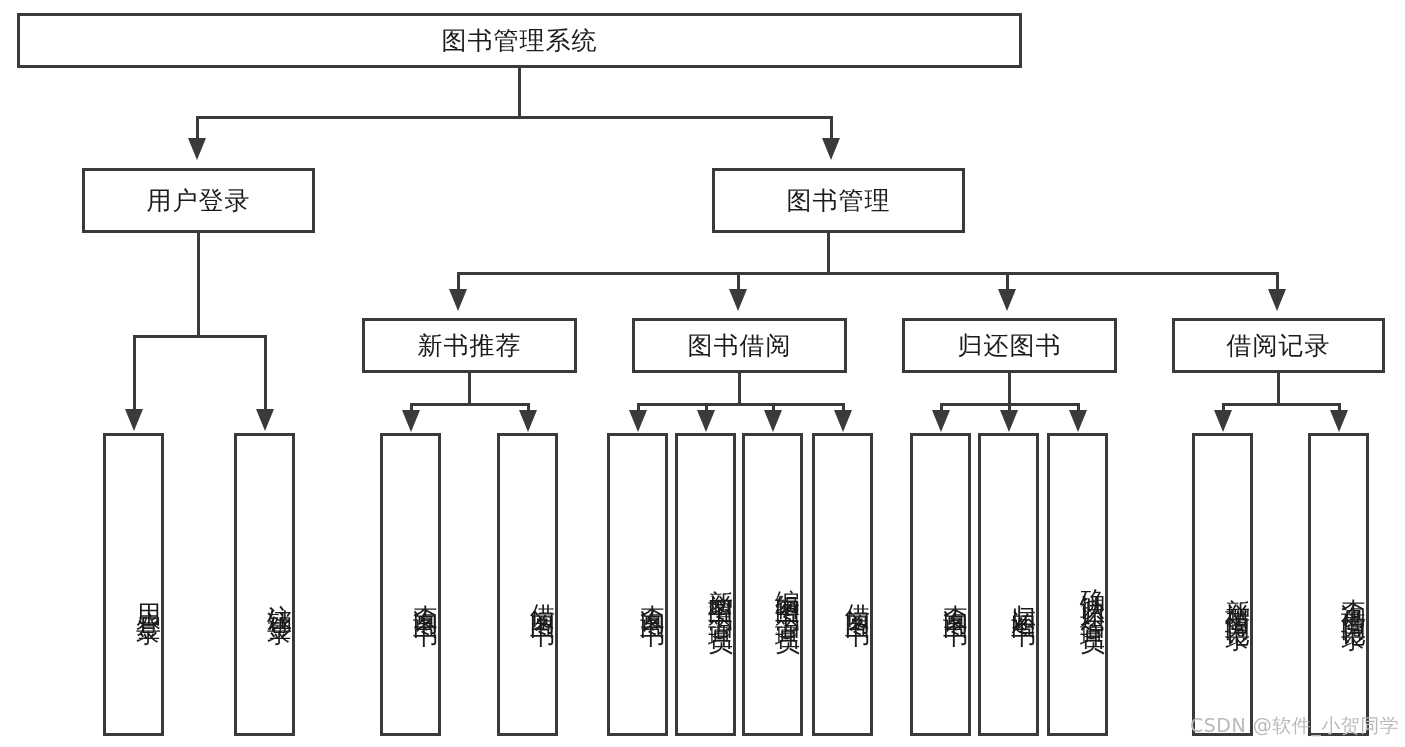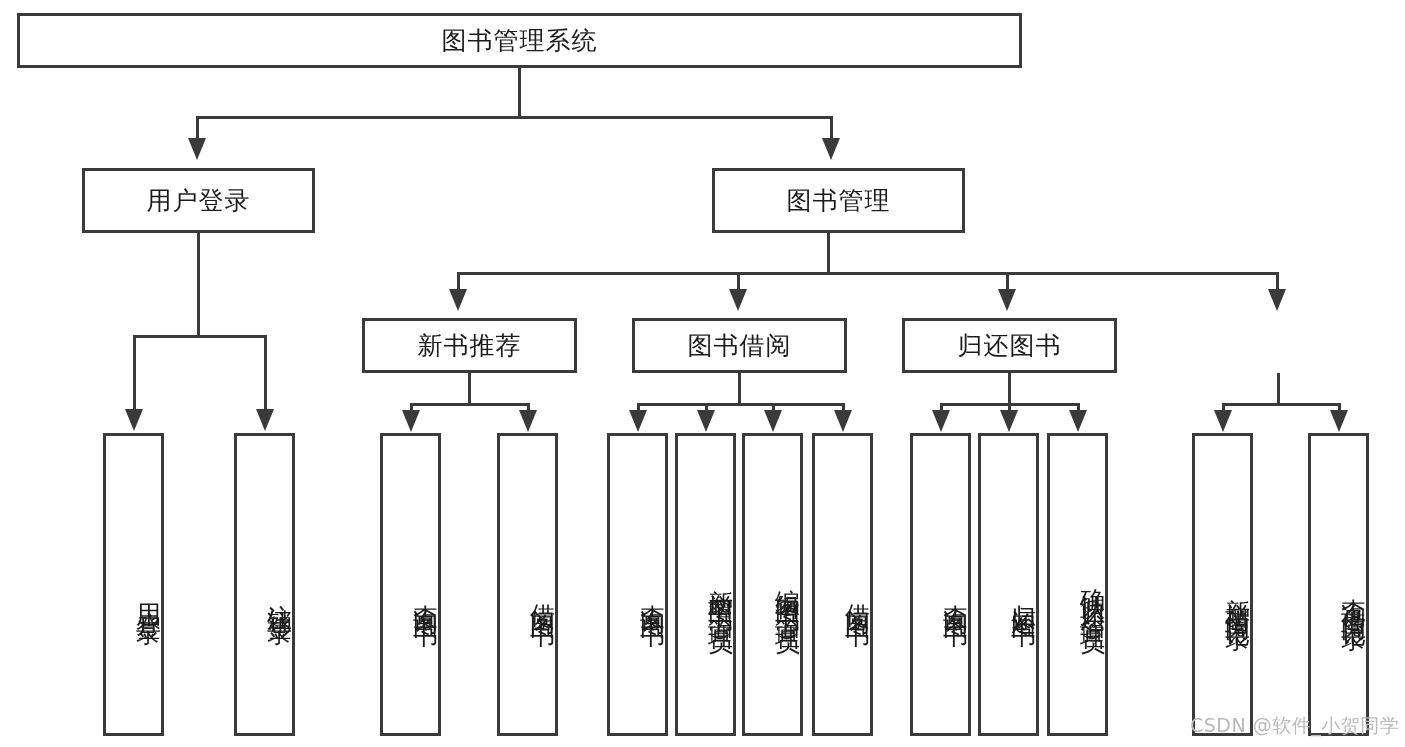--- a/index.html
+++ b/index.html
@@ -113,20 +113,23 @@
   <div class="arrow" style="left:1268px; top:289px;"></div>
 
   <div class="node horiz" style="left:632px; top:318px; width:215px; height:55px;">
     <span>图书借阅</span>
   </div>
   <div class="node horiz" style="left:362px; top:318px; width:215px; height:55px;">
     <span>新书推荐</span>
   </div>
   <div class="node horiz" style="left:902px; top:318px; width:215px; height:55px;">
     <span>归还图书</span>
+  </div>
+  <div class="node horiz" style="left:1172px; top:318px; width:213px; height:55px;">
+    <span>借阅记录</span>
   </div>
 
   <div class="edge v" style="left:468px; top:373px; width:3px; height:30px;"></div>
   <div class="edge h" style="left:410px; top:403px; width:120px; height:3px;"></div>
   <div class="edge v" style="left:410px; top:403px; width:3px; height:9px;"></div>
   <div class="arrow" style="left:402px; top:410px;"></div>
   <div class="edge v" style="left:527px; top:403px; width:3px; height:9px;"></div>
   <div class="arrow" style="left:519px; top:410px;"></div>
 
   <div class="edge v" style="left:738px; top:373px; width:3px; height:30px;"></div>

